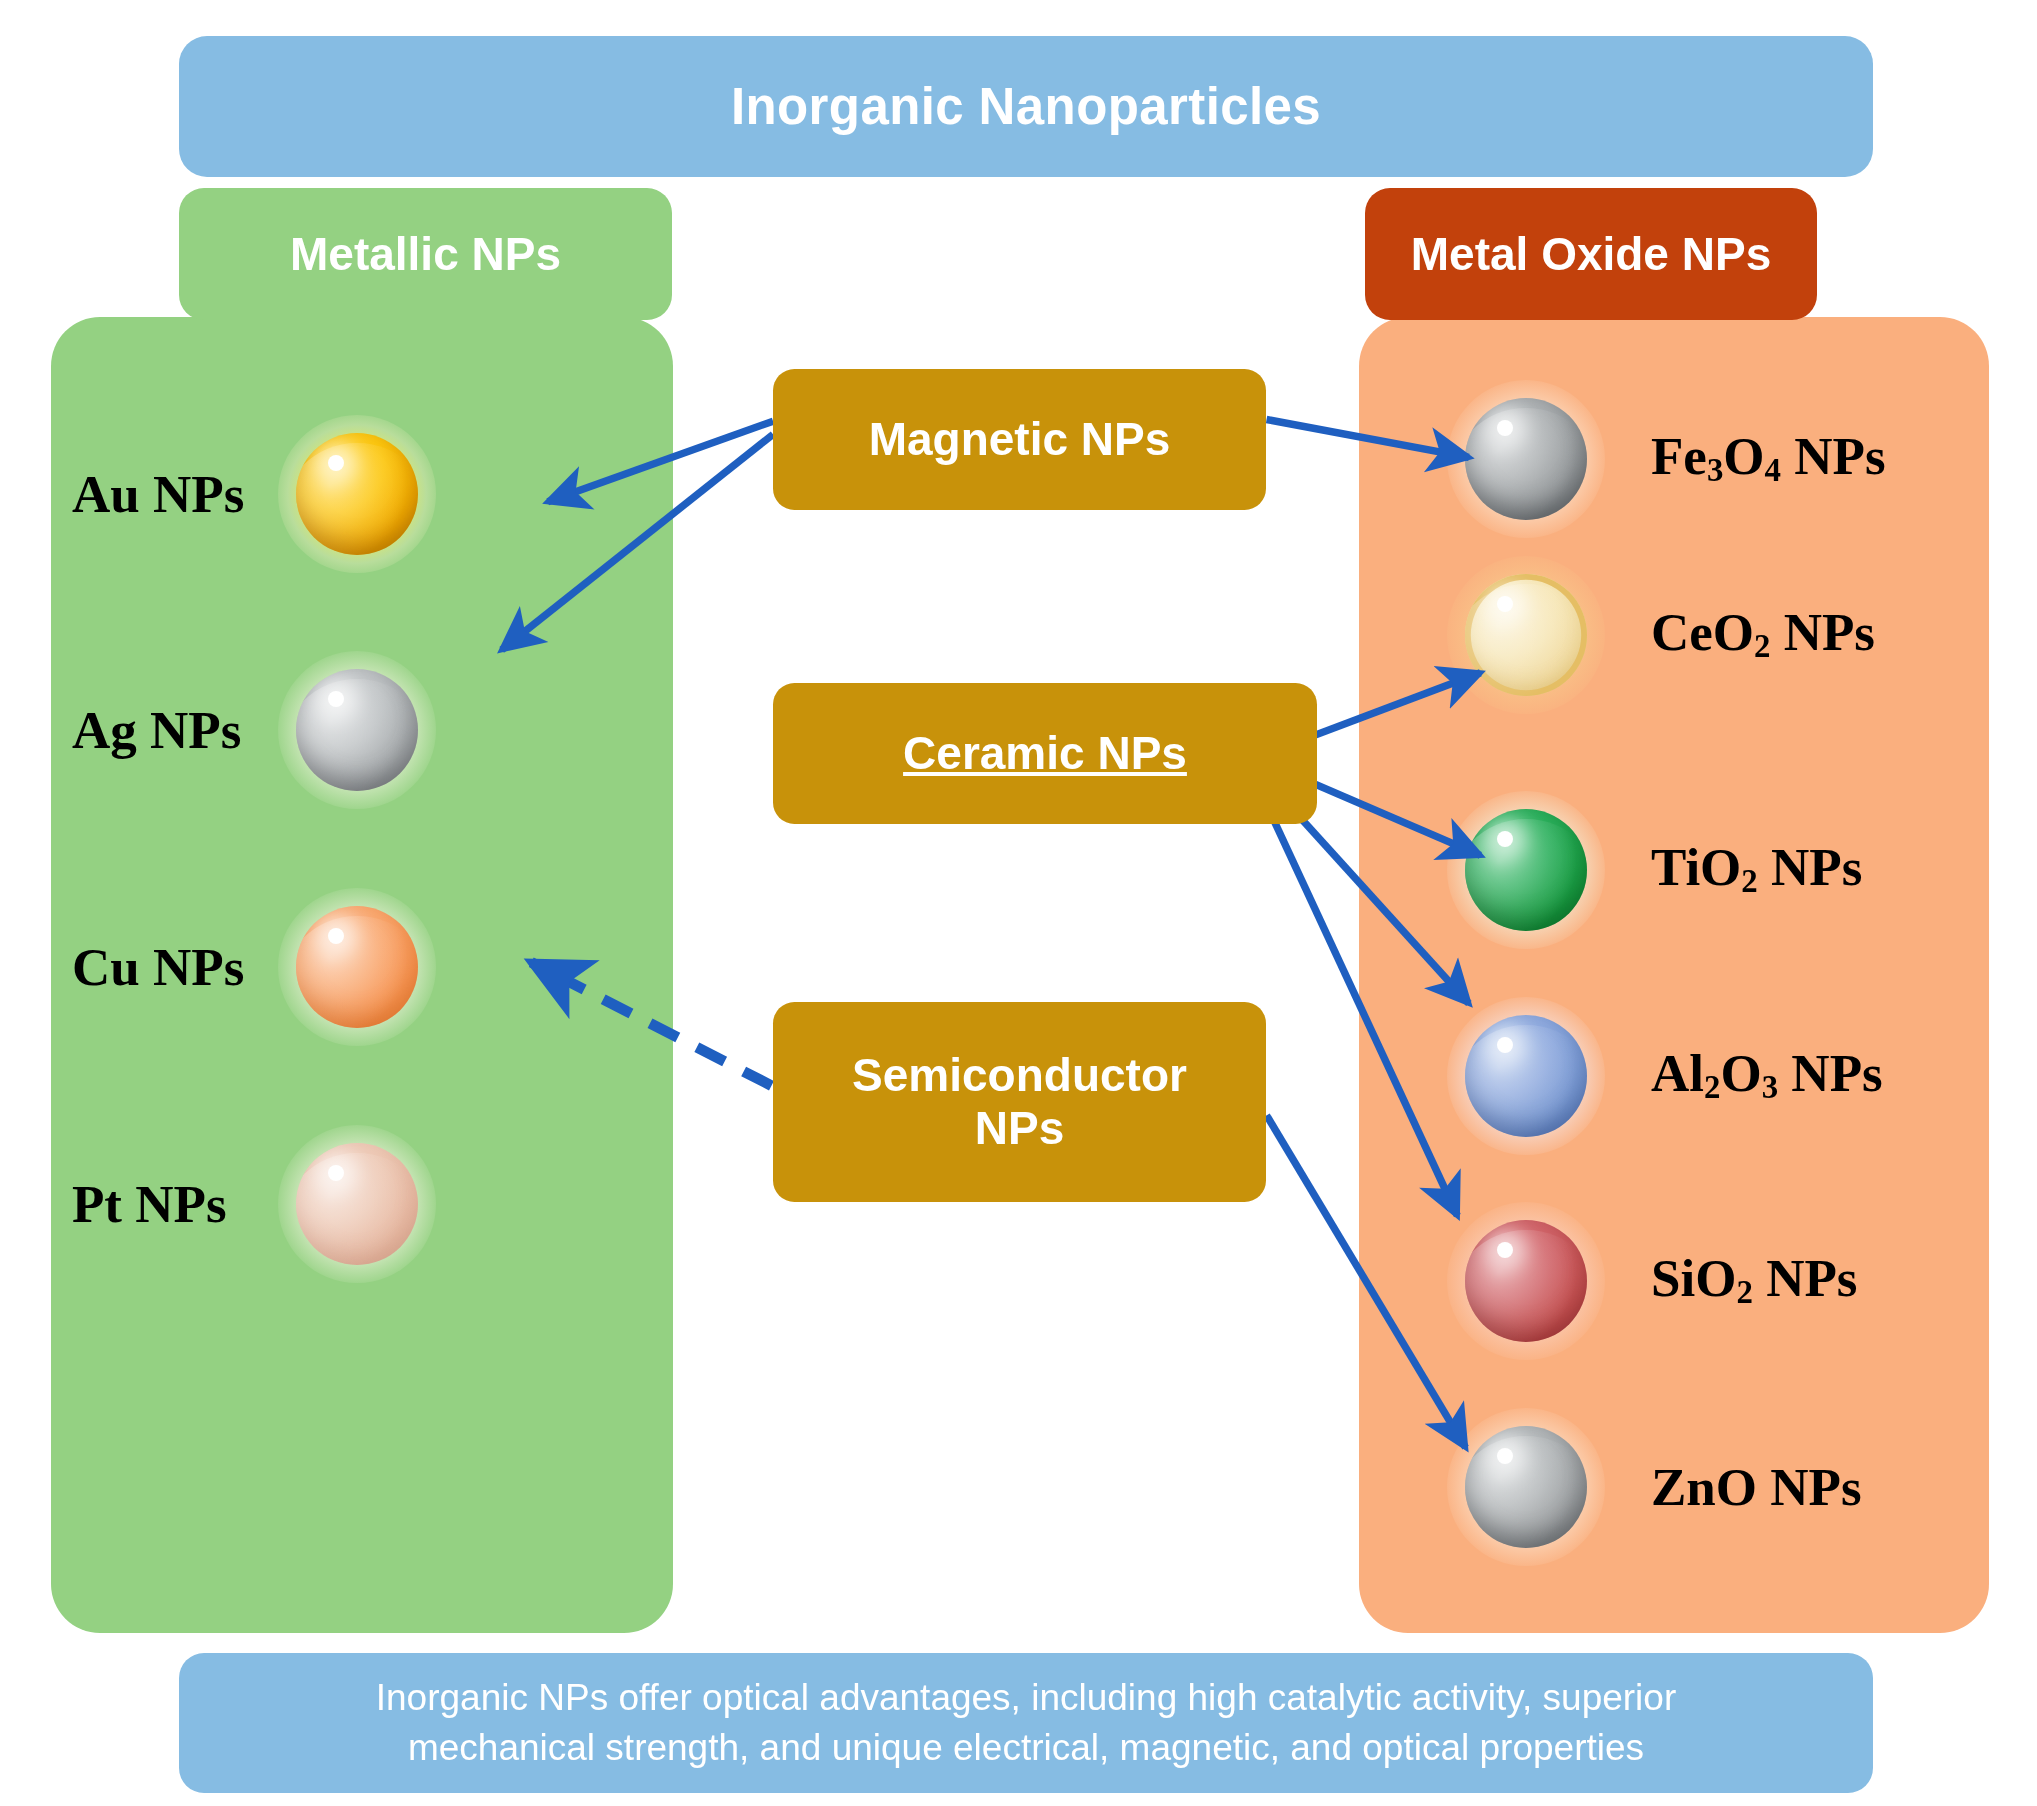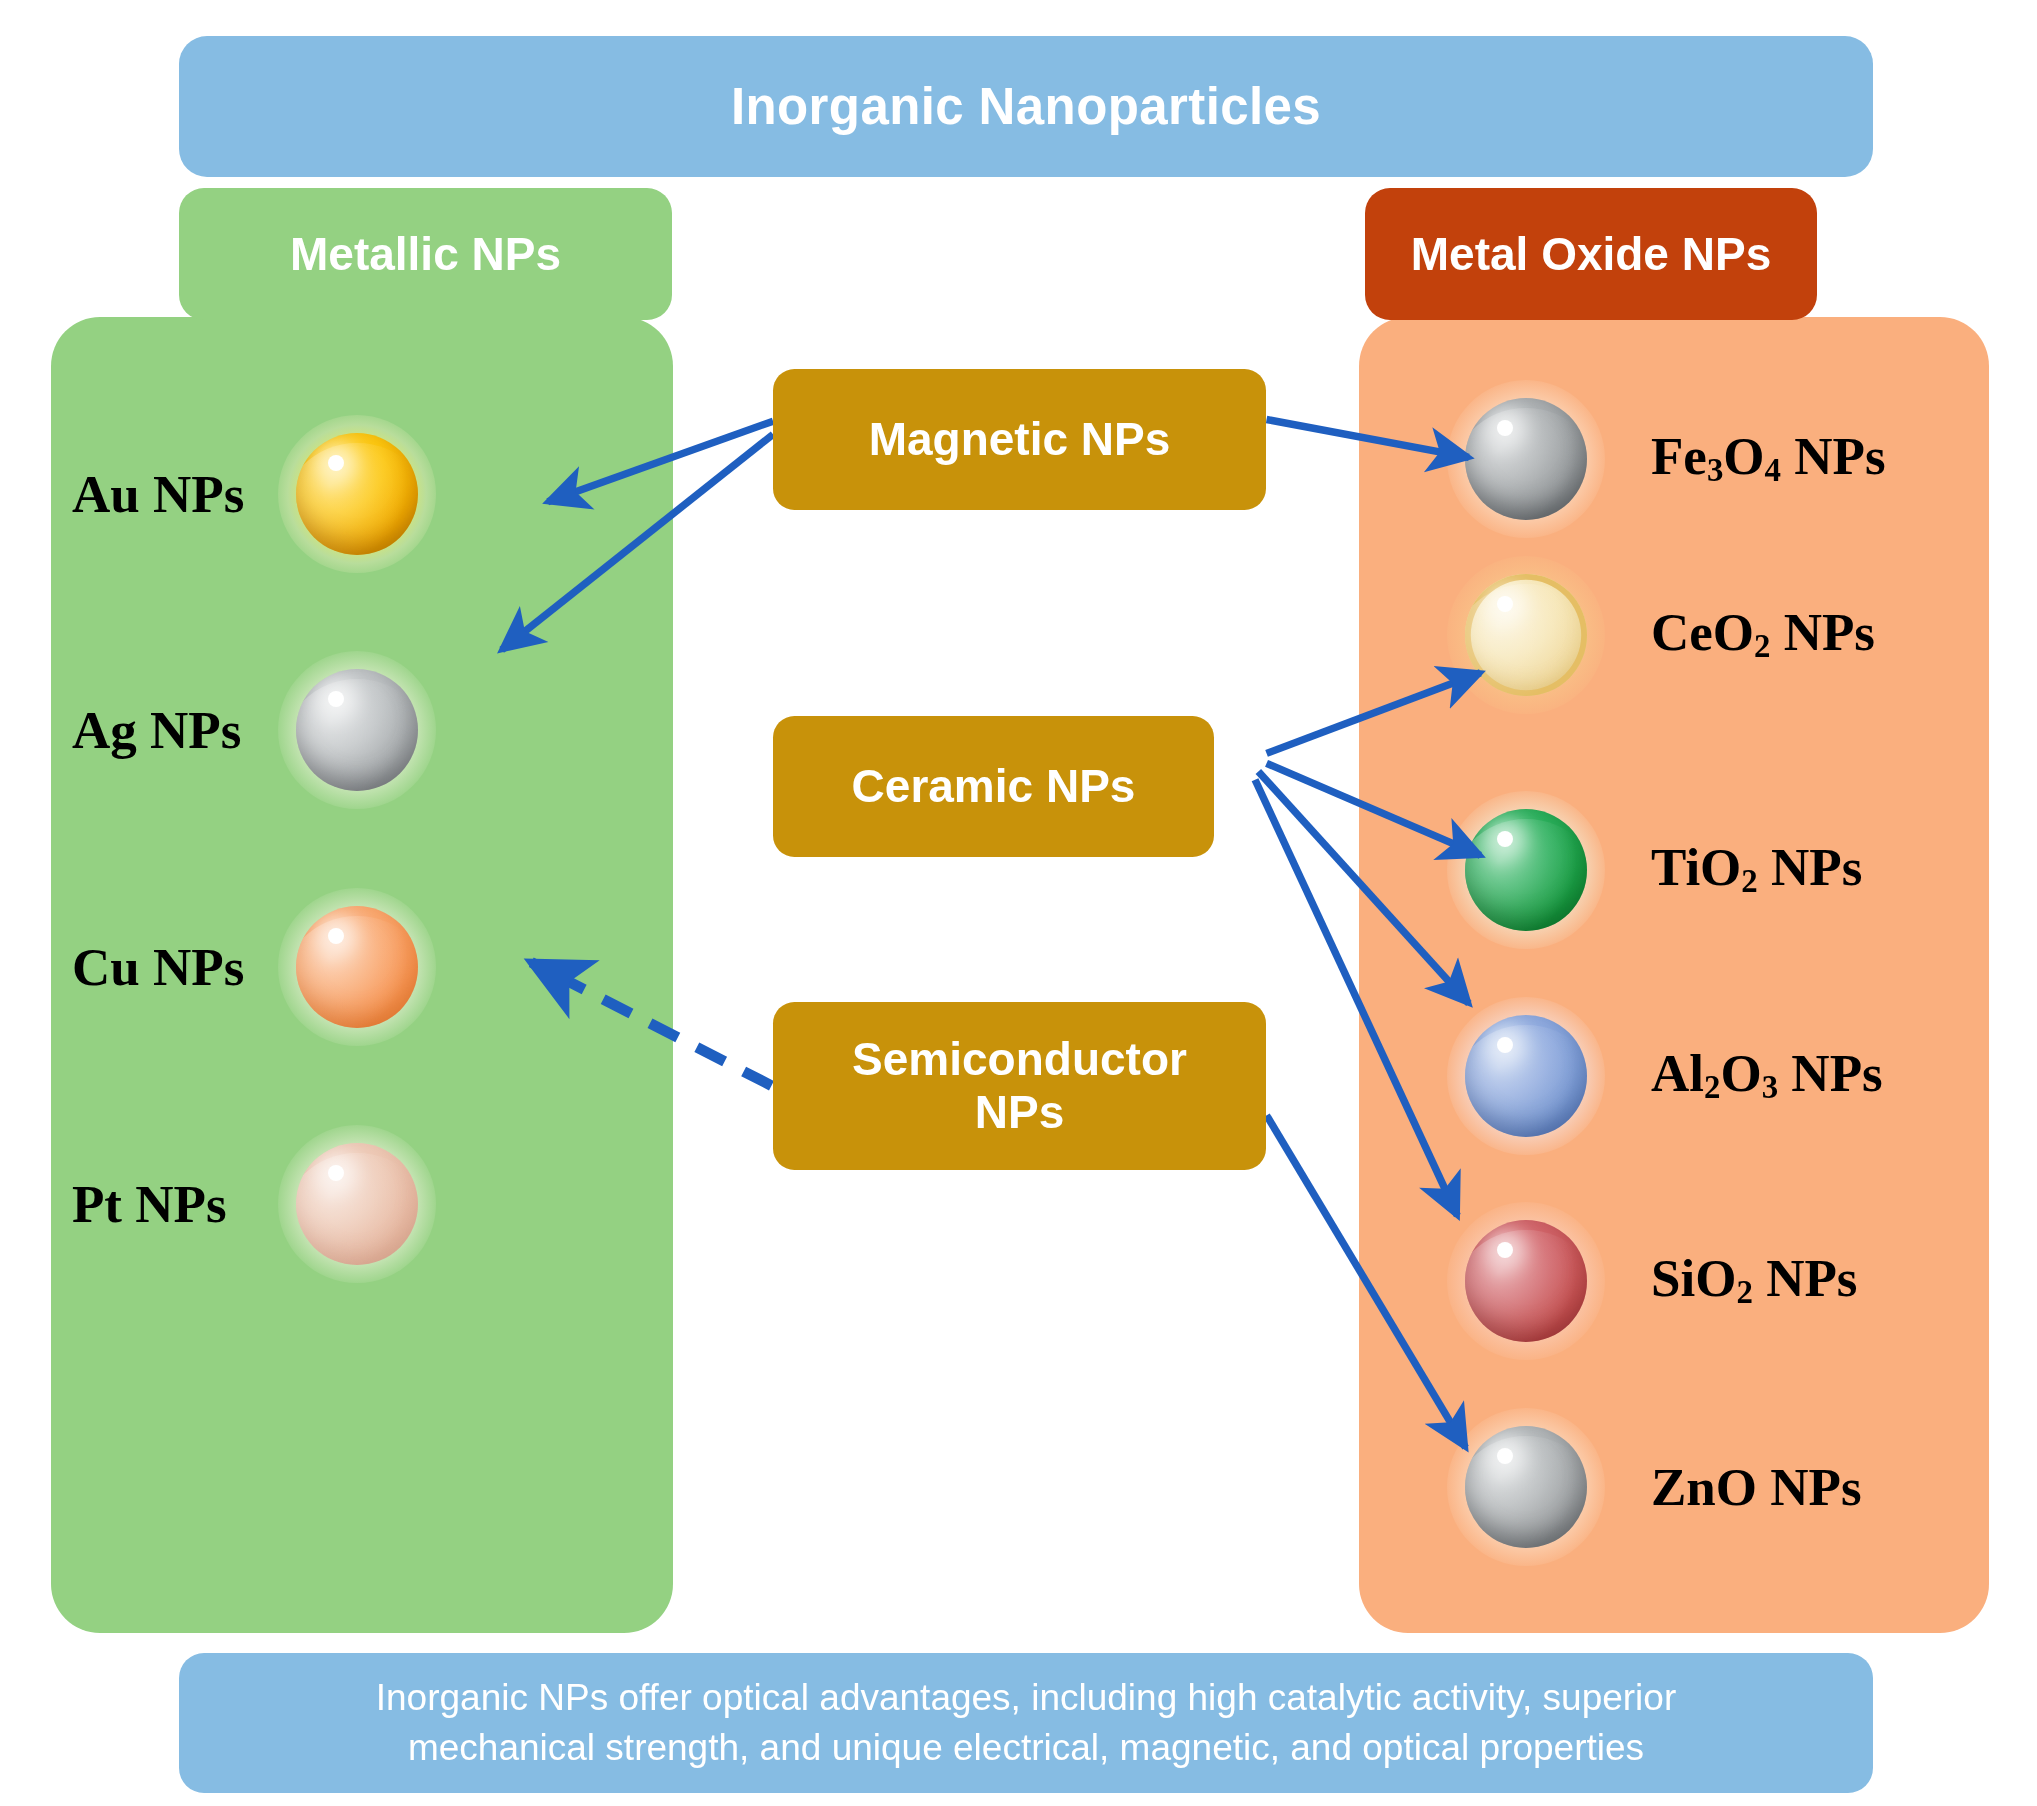--- a/index.html
+++ b/index.html
@@ -119,22 +119,22 @@
   .cat-box {
     position: absolute;
     background: #C8920A;
     border-radius: 21.4px;
     color: #ffffff; font-weight: bold; font-size: 46px;
     display: flex; align-items: center; justify-content: center;
     text-align: center; line-height: 1.15;
     padding: 0 16.4px;
   }
   #cat-magnetic      { left: 773px; top: 369px;  width: 493px; height: 141px; }
-  #cat-ceramic       { left: 773px; top: 716px;  width: 441px; height: 141px; }
-  #cat-semiconductor { left: 773px; top: 1002px; width: 493px; height: 168px; }
+  #cat-ceramic       { left: 773px; top: 683px;  width: 544px; height: 141px; text-decoration: underline; }
+  #cat-semiconductor { left: 773px; top: 1002px; width: 493px; height: 200px; }
 
   
   #arrows { position: absolute; inset: 0; pointer-events: none; }
 </style>
 </head>
 <body>
 
 <div id="stage">
 
   <div class="banner" id="title-banner">

